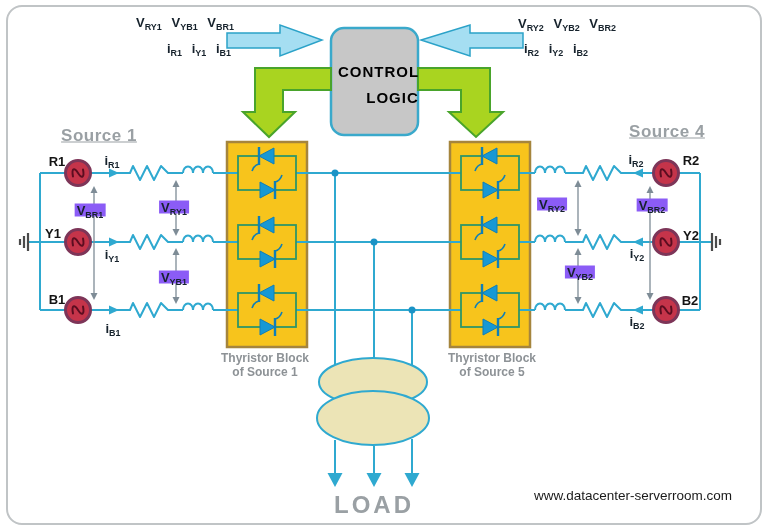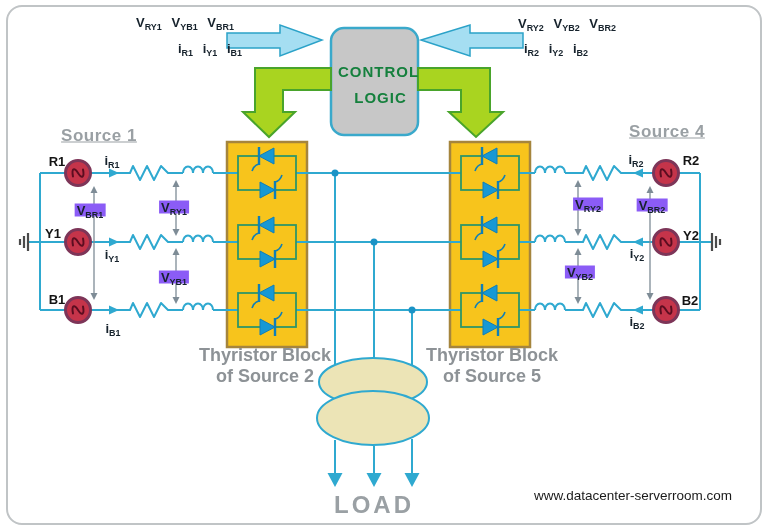--- a/index.html
+++ b/index.html
@@ -15,22 +15,22 @@
   .lbl{
     position:absolute;transform:translate(-50%,-50%);
     font-weight:bold;font-size:13px;color:#16222c;
     white-space:nowrap;line-height:1;
   }
   .lbl .sub{font-size:9px;position:relative;top:3px;}
   .sig{margin:0 3px;}
   .vlabel{background:#8b5cf6;padding:0 2px;}
   .title{font-size:17px;letter-spacing:.5px;color:#9aa0a4;text-decoration:underline;}
   .phase{font-size:13px;color:#141414;}
-  .ctrl{font-size:15px;letter-spacing:1px;color:#15803d;padding-left:9px;}
-  .blocklabel{font-size:18px;color:#8d9296;text-align:center;line-height:1.15;}
+  .ctrl{font-size:15px;letter-spacing:1px;color:#000000;padding-left:9px;}
+  .blocklabel{font-size:12px;color:#8d9296;text-align:center;line-height:1.15;}
   .load{font-size:24px;letter-spacing:3px;color:#9aa0a4;}
   .site{font-size:13.5px;font-weight:normal;color:#1a1a1a;}
 </style>
 </head>
 <body>
 
 <div class="canvas">
 
   <svg class="circuit" width="768" height="530" viewBox="0 0 768 530">
     <defs>
@@ -170,39 +170,39 @@
       <polygon points="374,487 366.5,473 381.5,473"></polygon>
       <polygon points="412,487 404.5,473 419.5,473"></polygon>
     </g>
   </svg>
 
   <div class="lbl" style="left:185px;top:22px">
     <span class="sig"><span>V</span><span class="sub">RY1</span></span>
     <span class="sig"><span>V</span><span class="sub">YB1</span></span>
     <span class="sig"><span>V</span><span class="sub">BR1</span></span>
   </div>
-  <div class="lbl" style="left:210px;top:48px">
+  <div class="lbl" style="left:199px;top:48px">
     <span class="sig"><span>i</span><span class="sub">R1</span></span>
     <span class="sig"><span>i</span><span class="sub">Y1</span></span>
     <span class="sig"><span>i</span><span class="sub">B1</span></span>
   </div>
 
   <div class="lbl" style="left:567px;top:23px">
     <span class="sig"><span>V</span><span class="sub">RY2</span></span>
     <span class="sig"><span>V</span><span class="sub">YB2</span></span>
     <span class="sig"><span>V</span><span class="sub">BR2</span></span>
   </div>
   <div class="lbl" style="left:556px;top:48px">
     <span class="sig"><span>i</span><span class="sub">R2</span></span>
     <span class="sig"><span>i</span><span class="sub">Y2</span></span>
     <span class="sig"><span>i</span><span class="sub">B2</span></span>
   </div>
 
   <div class="lbl ctrl" style="left:374px;top:71px">CONTROL</div>
-  <div class="lbl ctrl" style="left:376px;top:97px">LOGIC</div>
+  <div class="lbl ctrl" style="left:388px;top:97px">LOGIC</div>
 
   <div class="lbl title" style="left:99px;top:135px">Source 1</div>
   <div class="lbl title" style="left:667px;top:131px">Source 4</div>
 
   <div class="lbl phase" style="left:57px;top:161px">R1</div>
   <div class="lbl phase" style="left:53px;top:233px">Y1</div>
   <div class="lbl phase" style="left:57px;top:299px">B1</div>
   <div class="lbl phase" style="left:691px;top:160px">R2</div>
   <div class="lbl phase" style="left:691px;top:235px">Y2</div>
   <div class="lbl phase" style="left:690px;top:300px">B2</div>
@@ -212,27 +212,27 @@
   <div class="lbl" style="left:113px;top:328px"><span>i</span><span class="sub">B1</span></div>
 
   <div class="lbl" style="left:636px;top:159px"><span>i</span><span class="sub">R2</span></div>
   <div class="lbl" style="left:637px;top:253px"><span>i</span><span class="sub">Y2</span></div>
   <div class="lbl" style="left:637px;top:321px"><span>i</span><span class="sub">B2</span></div>
 
   <div class="lbl vlabel" style="left:90px;top:210px"><span>V</span><span class="sub">BR1</span></div>
   <div class="lbl vlabel" style="left:174px;top:207px"><span>V</span><span class="sub">RY1</span></div>
   <div class="lbl vlabel" style="left:174px;top:277px"><span>V</span><span class="sub">YB1</span></div>
 
-  <div class="lbl vlabel" style="left:588px;top:204px"><span>V</span><span class="sub">RY2</span></div>
+  <div class="lbl vlabel" style="left:552px;top:204px"><span>V</span><span class="sub">RY2</span></div>
   <div class="lbl vlabel" style="left:652px;top:205px"><span>V</span><span class="sub">BR2</span></div>
   <div class="lbl vlabel" style="left:580px;top:272px"><span>V</span><span class="sub">YB2</span></div>
 
   <div class="lbl blocklabel" style="left:265px;top:366px">
     <div>Thyristor Block</div>
-    <div>of Source 2</div>
+    <div>of Source 1</div>
   </div>
   <div class="lbl blocklabel" style="left:492px;top:366px">
     <div>Thyristor Block</div>
     <div>of Source 5</div>
   </div>
 
   <div class="lbl site" style="left:633px;top:496px">www.datacenter-serverroom.com</div>
 
   <div class="lbl load" style="left:374px;top:505px">LOAD</div>
 

